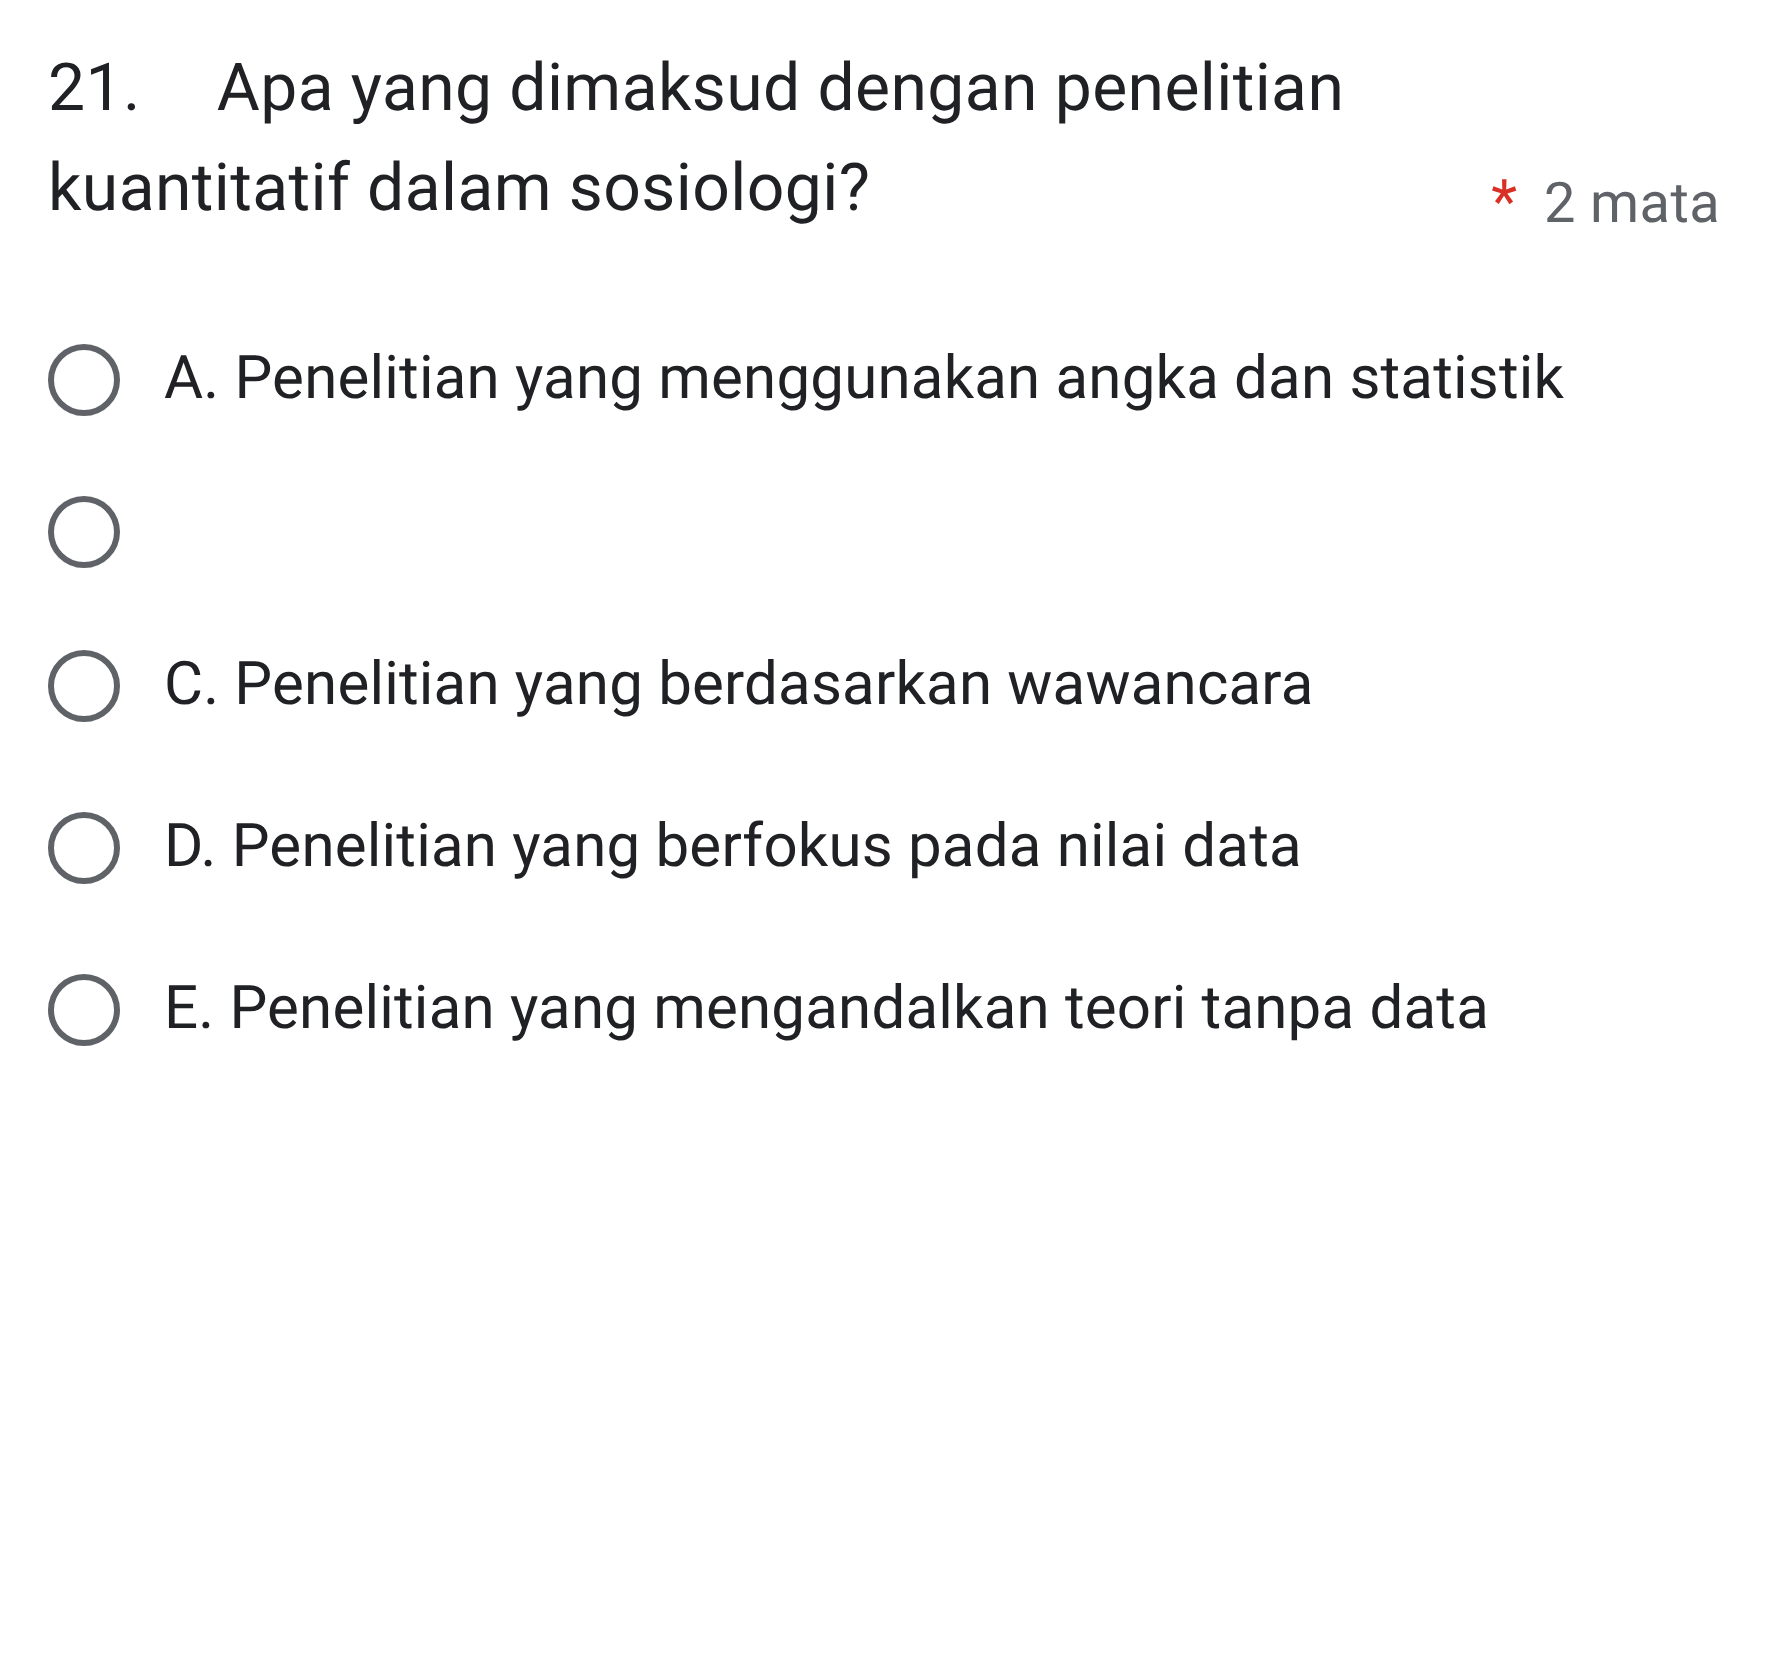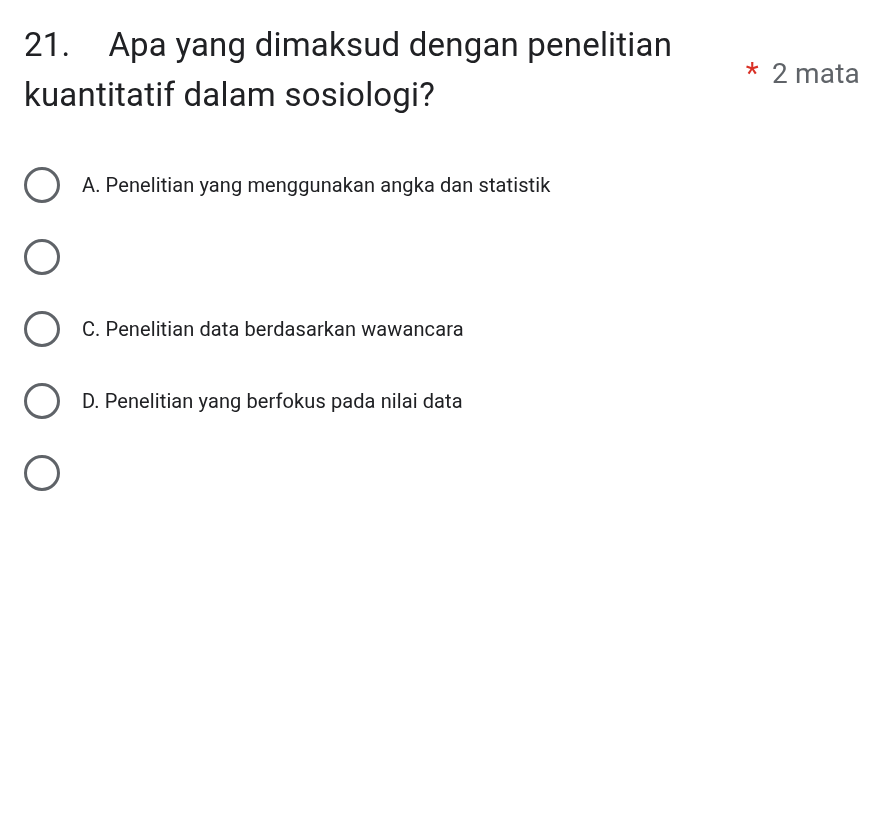--- a/index.html
+++ b/index.html
@@ -10,21 +10,21 @@
     body {
       font-family: Roboto, Arial, sans-serif;
       background: #ffffff;
       width: 884px;
       height: 832px;
       padding: 20px 24px;
       color: #202124;
     }
     .question-header {
       display: flex;
-      align-items: center;
+      align-items: flex-end;
       justify-content: space-between;
       gap: 16px;
       margin-bottom: 48px;
     }
     .question-title-wrap {
       flex: 1;
     }
     .question-title {
       font-size: 33px;
       line-height: 1.5;
@@ -59,21 +59,21 @@
       cursor: pointer;
     }
     .radio {
       width: 36px;
       height: 36px;
       border: 3px solid #5f6368;
       border-radius: 50%;
       flex-shrink: 0;
     }
     .option-label {
-      font-size: 20px;
+      font-size: 30px;
       line-height: 1.5;
       color: #202124;
       letter-spacing: 0.1px;
     }
   </style>
 </head>
 <body>
 
 <div class="question-header">
   <div class="question-title-wrap">
@@ -91,22 +91,23 @@
 <div class="options">
   <label class="option">
     <span class="radio"></span>
     <span class="option-label">A. Penelitian yang menggunakan angka dan statistik</span>
   </label>
   <label class="option">
     <span class="radio"></span>
   </label>
   <label class="option">
     <span class="radio"></span>
-    <span class="option-label">C. Penelitian data berdasarkan wawancara</span>
+    <span class="option-label">C. Penelitian yang berdasarkan wawancara</span>
   </label>
   <label class="option">
     <span class="radio"></span>
     <span class="option-label">D. Penelitian yang berfokus pada nilai data</span>
   </label>
   <label class="option">
     <span class="radio"></span>
+    <span class="option-label">E. Penelitian yang mengandalkan teori tanpa data</span>
   </label>
 </div>
 
 </body></html>

